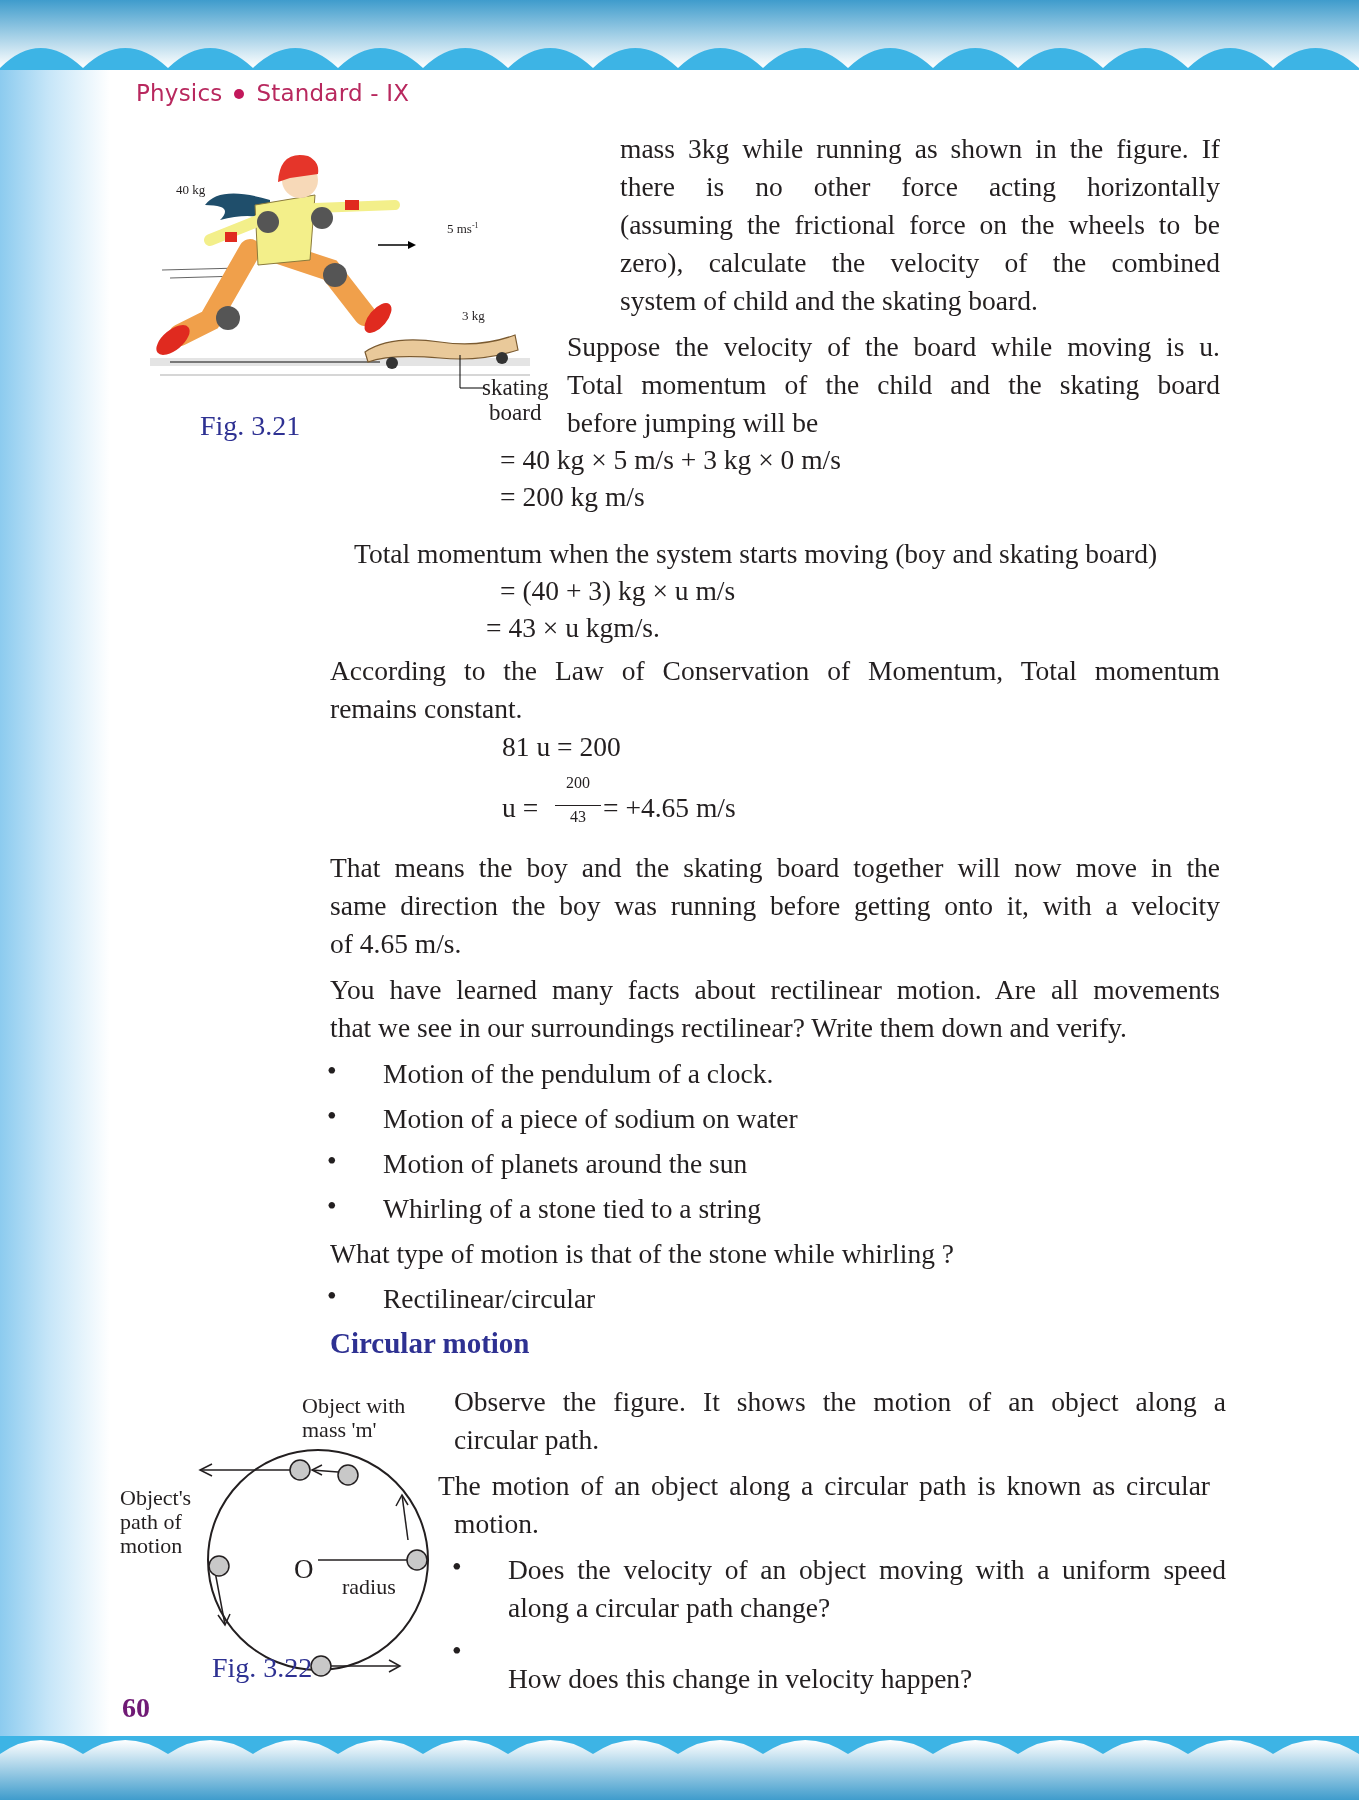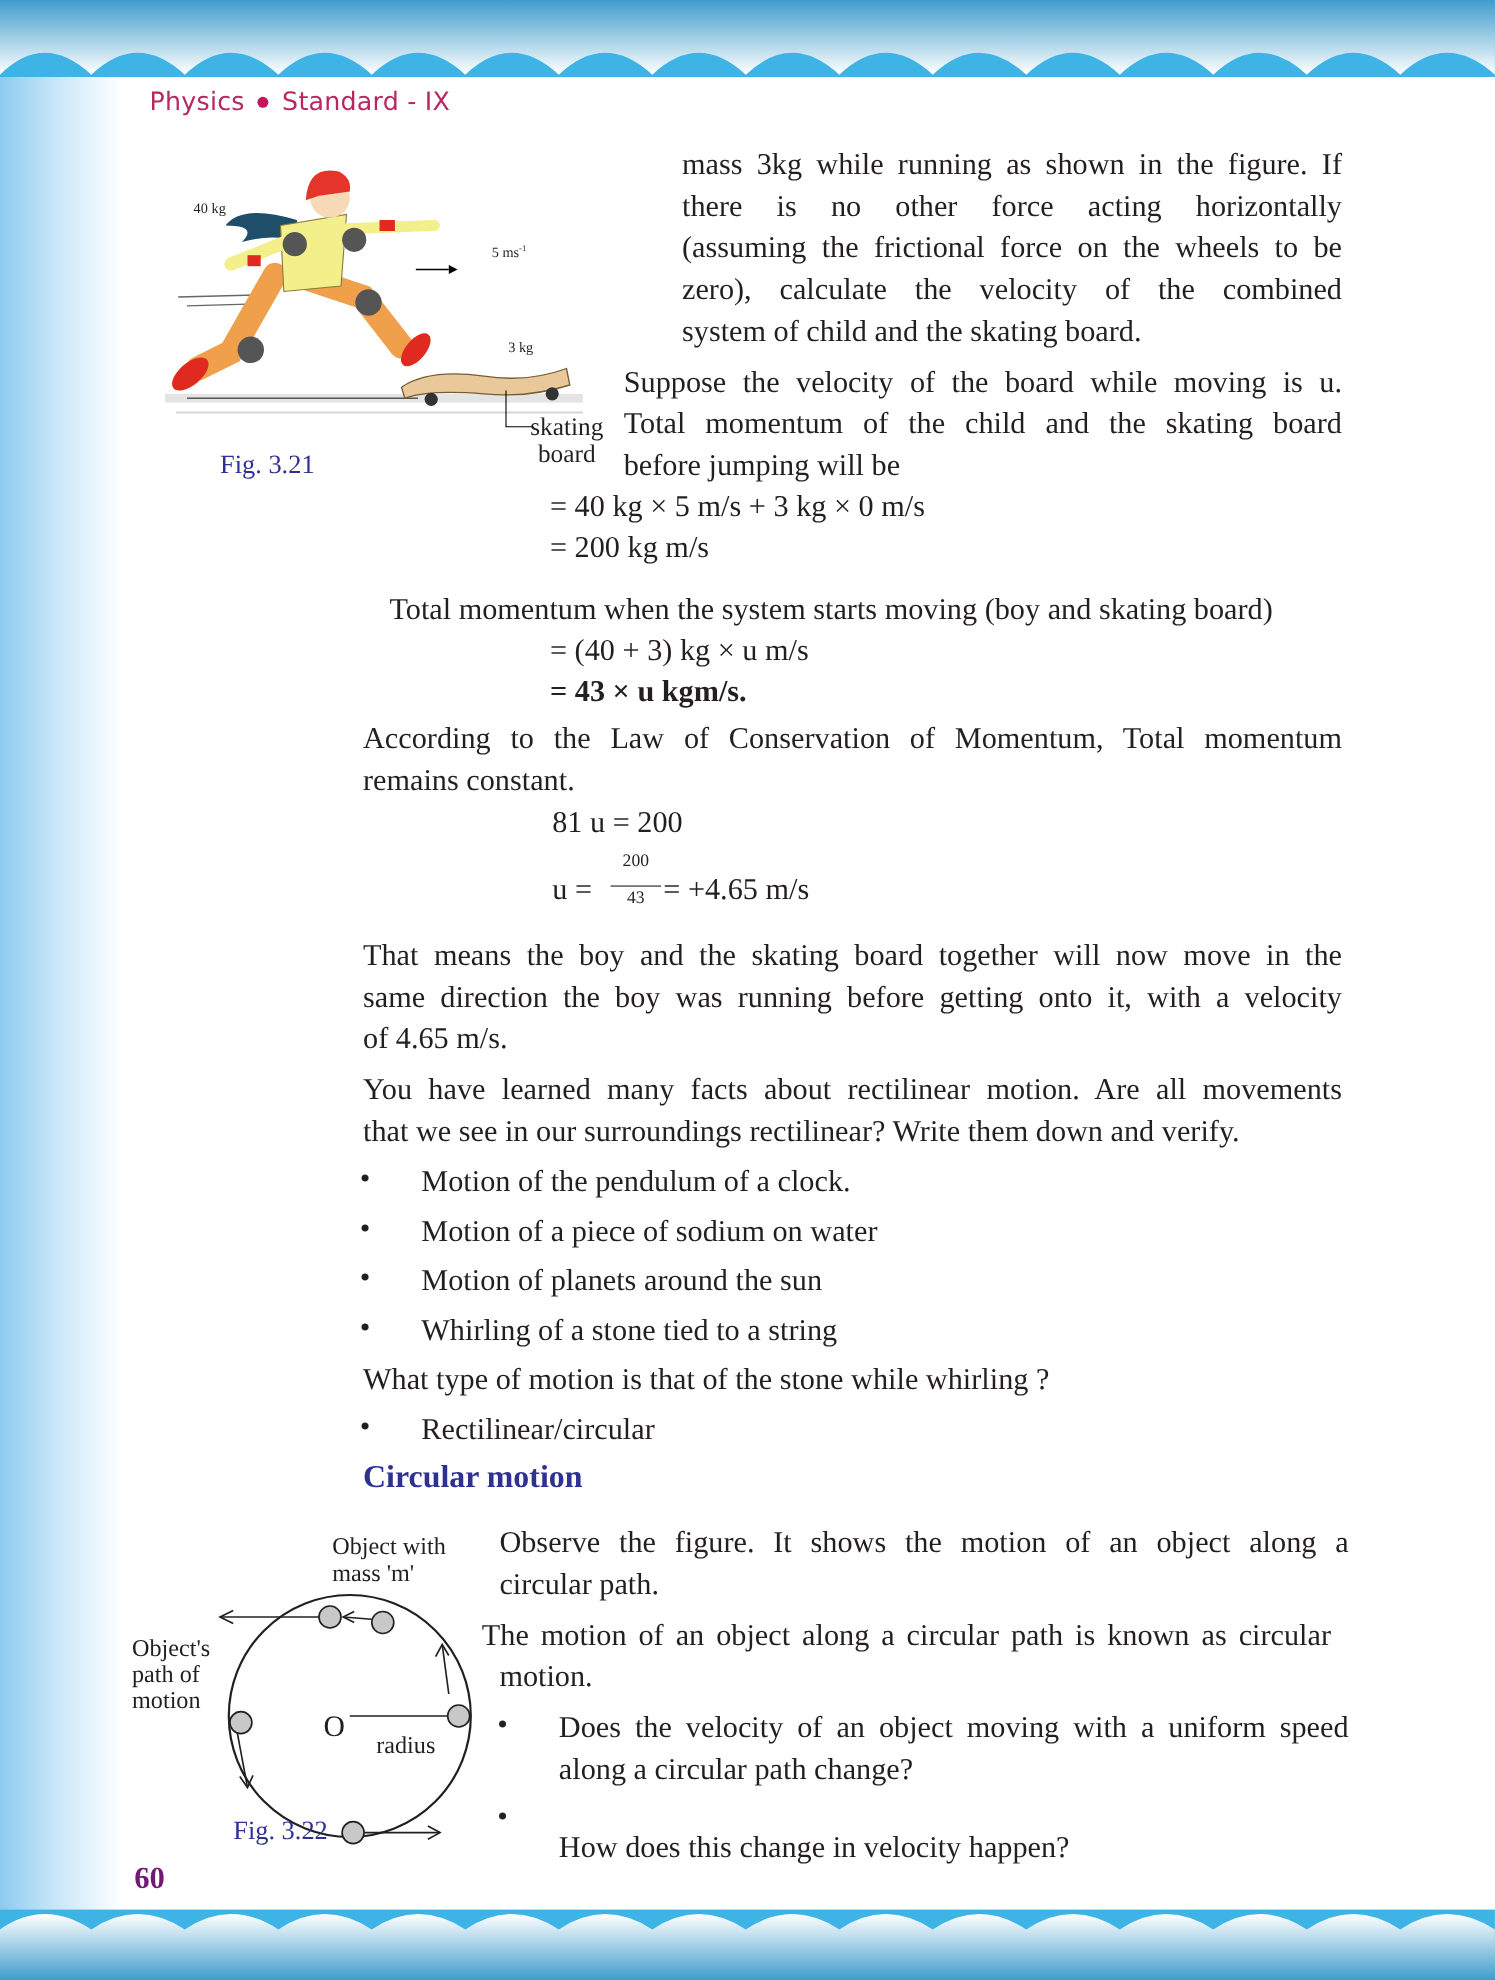--- a/index.html
+++ b/index.html
@@ -8,21 +8,21 @@
   .left-fade { position:absolute; left:0; top:0; width:110px; height:1800px;
                background:linear-gradient(to right,#8ccbef 0%,#c7e6f8 45%,#ffffff 100%); }
   .band-top { position:absolute; left:0; top:0; width:1359px; height:70px; }
   .band-bottom { position:absolute; left:0; top:1736px; width:1359px; height:64px; }
   .runhead { position:absolute; left:136px; top:80px; font-family:"DejaVu Sans", sans-serif;
              font-size:23px; color:#b8285e; letter-spacing:0.2px; }
   .runhead .dot { display:inline-block; width:10px; height:10px; border-radius:50%; background:#c2185b;
                   margin:0 12px 2px 12px; vertical-align:middle; }
   .t { position:absolute; font-size:27.5px; line-height:38px; white-space:nowrap; }
   .just { text-align:justify; text-align-last:justify; white-space:normal; }
-  .fig-cap { position:absolute; font-size:24px; color:#2e3192; }
+  .fig-cap { position:absolute; font-size:28px; color:#2e3192; }
   .heading { position:absolute; font-size:29px; font-weight:bold; color:#2e3192; }
   .bullet { position:absolute; font-size:27.5px; }
   .pagenum { position:absolute; left:122px; top:1692px; font-size:28px; font-weight:bold; color:#701a75; }
   .small-label { position:absolute; font-size:13px; }
   .frac { position:absolute; font-size:16px; text-align:center; }
   svg { position:absolute; overflow:visible; }
 </style>
 </head>
 <body>
 
@@ -120,21 +120,21 @@
 </div>
 
 <div>
   <div class="t" style="left:500px;top:441px;">=  40 kg × 5 m/s + 3 kg × 0 m/s</div>
   <div class="t" style="left:500px;top:478px;">=  200 kg m/s</div>
 </div>
 
 <div class="t" style="left:330px;top:535px;margin-left:24px;">Total momentum when the system starts moving (boy and skating board)</div>
 <div>
   <div class="t" style="left:500px;top:572px;">=  (40 + 3) kg × u m/s</div>
-  <div class="t" style="left:500px;top:609px;font-weight:bold;">=  43 × u kgm/s.</div>
+  <div class="t" style="left:486px;top:609px;">=  43 × u kgm/s.</div>
 </div>
 
 <div>
   <div class="t just" style="left:330px;top:652px;width:890px;">According to the Law of Conservation of Momentum, Total momentum</div>
   <div class="t" style="left:330px;top:690px;">remains constant.</div>
 </div>
 
 <div class="t" style="left:502px;top:728px;">81 u = 200</div>
 <div>
   <div class="t" style="left:502px;top:789px;">u =</div>

